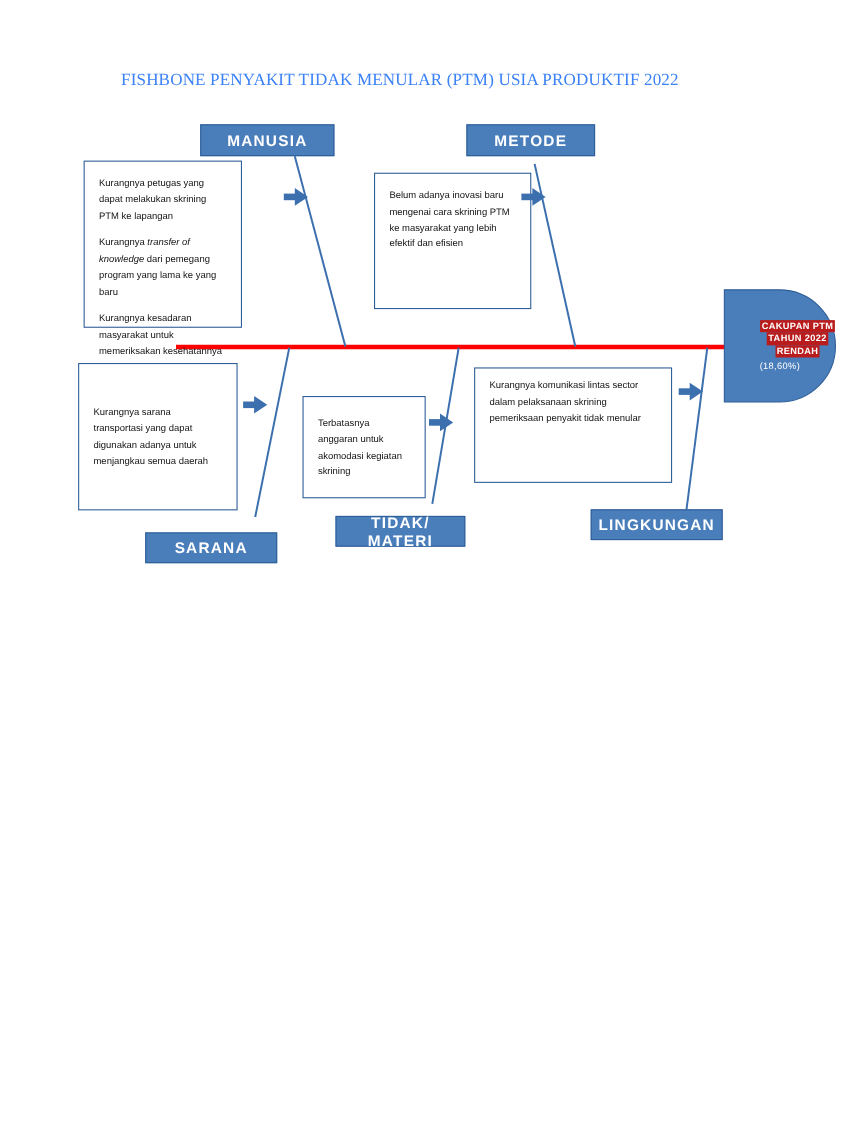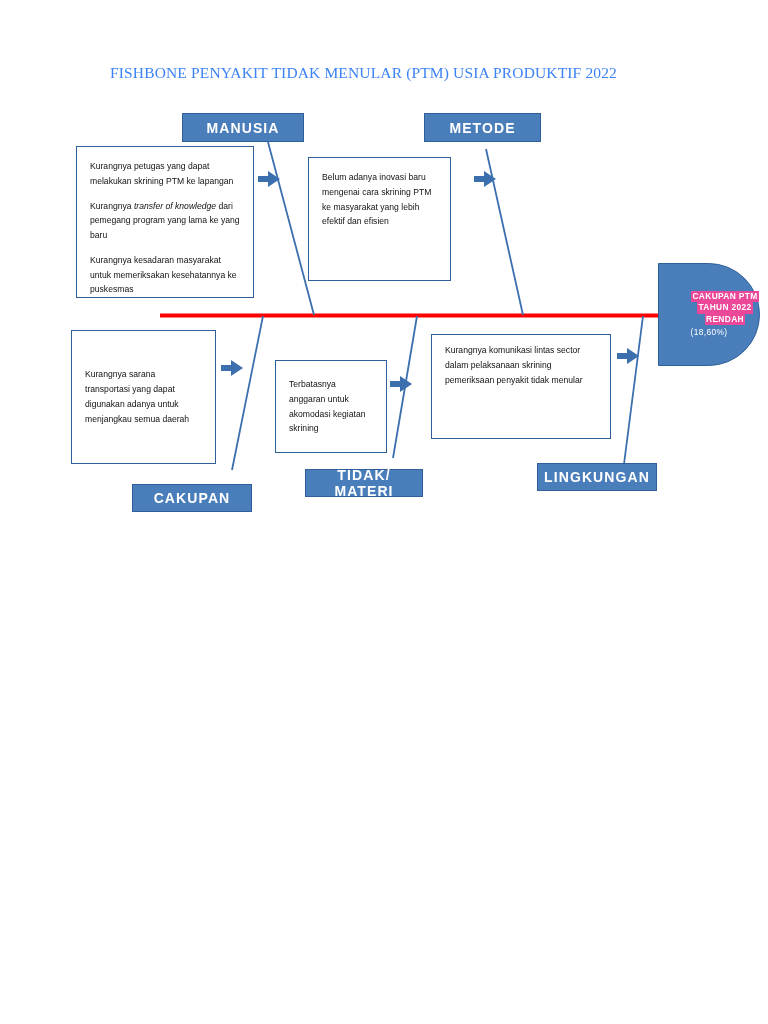--- a/index.html
+++ b/index.html
@@ -108,21 +108,21 @@
   .head-line {
     font-size: 8.4px;
     font-weight: 700;
     letter-spacing: 0.35px;
     line-height: 1.34;
     color: #ffffff;
     text-align: center;
     white-space: nowrap;
   }
   .head-line.hl {
-    background: #ec4899;
+    background: #b91c1c;
     padding: 0 1px;
     margin-left: 32px;
   }
   .head-line.pct {
     background: transparent;
     font-weight: 400;
     padding-top: 2px;
   }
 
   
@@ -144,38 +144,38 @@
 
     <line x1="263" y1="316" x2="232" y2="470" stroke="#3c6fae" stroke-width="1.8"></line>
     <line x1="417" y1="316" x2="393" y2="458" stroke="#3c6fae" stroke-width="1.8"></line>
     <line x1="643" y1="316" x2="624" y2="464" stroke="#3c6fae" stroke-width="1.8"></line>
   </svg>
 
   <div class="cat-label" style="left:182px; top:113px; width:122px; height:29px;">MANUSIA</div>
 
   <div class="cat-label" style="left:424px; top:113px; width:117px; height:29px;">METODE</div>
 
-  <div class="cat-label" style="left:132px; top:484px; width:120px; height:28px;">CAKUPAN</div>
+  <div class="cat-label" style="left:132px; top:484px; width:120px; height:28px;">SARANA</div>
 
   <div class="cat-label" style="left:305px; top:469px; width:118px; height:28px;">TIDAK/ MATERI</div>
 
   <div class="cat-label" style="left:537px; top:463px; width:120px; height:28px;">LINGKUNGAN</div>
 
-  <div class="cause-box va-top" style="left:76px; top:146px; width:178px; height:152px;">
+  <div class="cause-box va-top" style="left:76px; top:146px; width:144px; height:152px;">
     <p>Kurangnya petugas yang dapat melakukan skrining PTM ke lapangan</p>
     <p><span>Kurangnya </span><i>transfer of knowledge</i><span> dari pemegang program yang lama ke yang baru</span></p>
     <p>Kurangnya kesadaran  masyarakat untuk memeriksakan kesehatannya ke puskesmas</p>
   </div>
 
   <div class="block-arrow" style="left:258px; top:171px;">
     <span class="shaft"></span>
     <span class="head"></span>
   </div>
 
-  <div class="cause-box va-top" style="left:308px; top:157px; width:143px; height:124px;">
+  <div class="cause-box va-top" style="left:340px; top:157px; width:143px; height:124px;">
     <p>Belum adanya inovasi baru mengenai cara skrining PTM ke masyarakat yang lebih efektif dan efisien</p>
   </div>
 
   <div class="block-arrow" style="left:474px; top:171px;">
     <span class="shaft"></span>
     <span class="head"></span>
   </div>
 
   <div class="cause-box va-center" style="left:71px; top:330px; width:145px; height:134px;">
     <p>Kurangnya sarana transportasi yang dapat digunakan adanya untuk menjangkau semua daerah</p>

